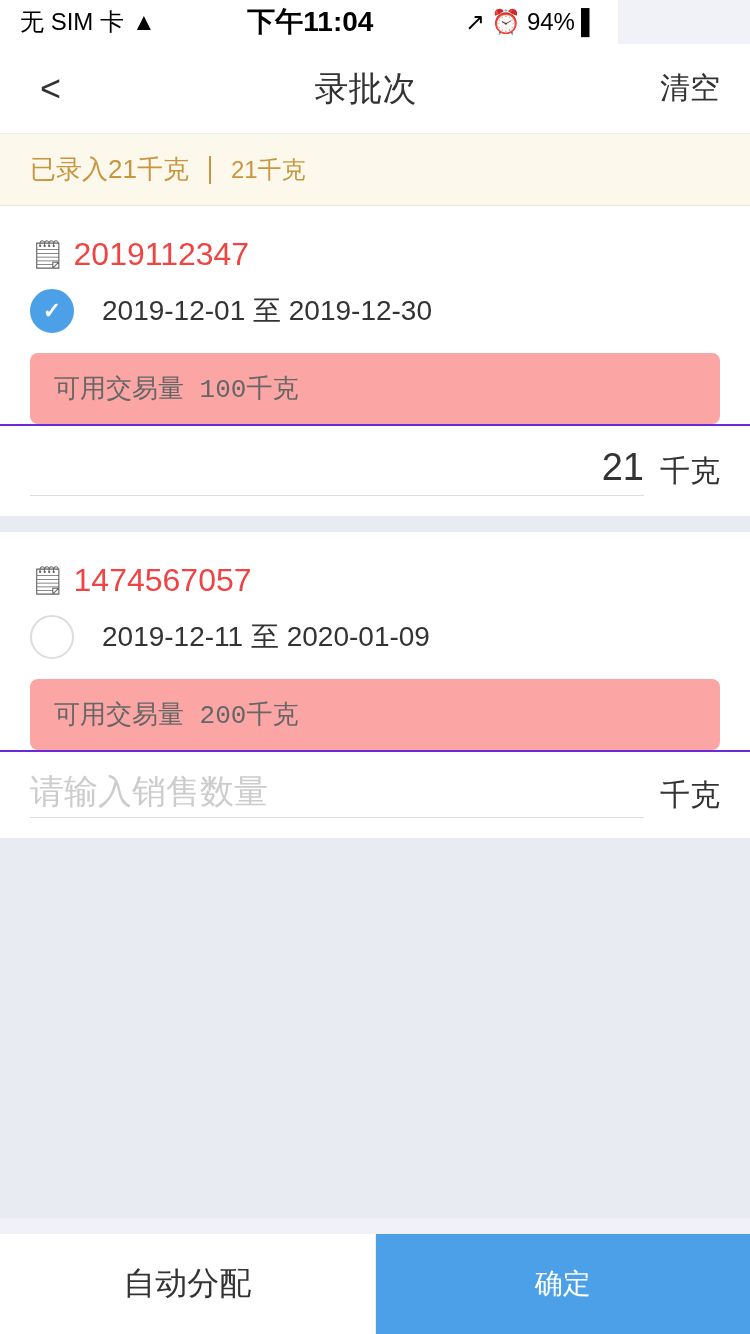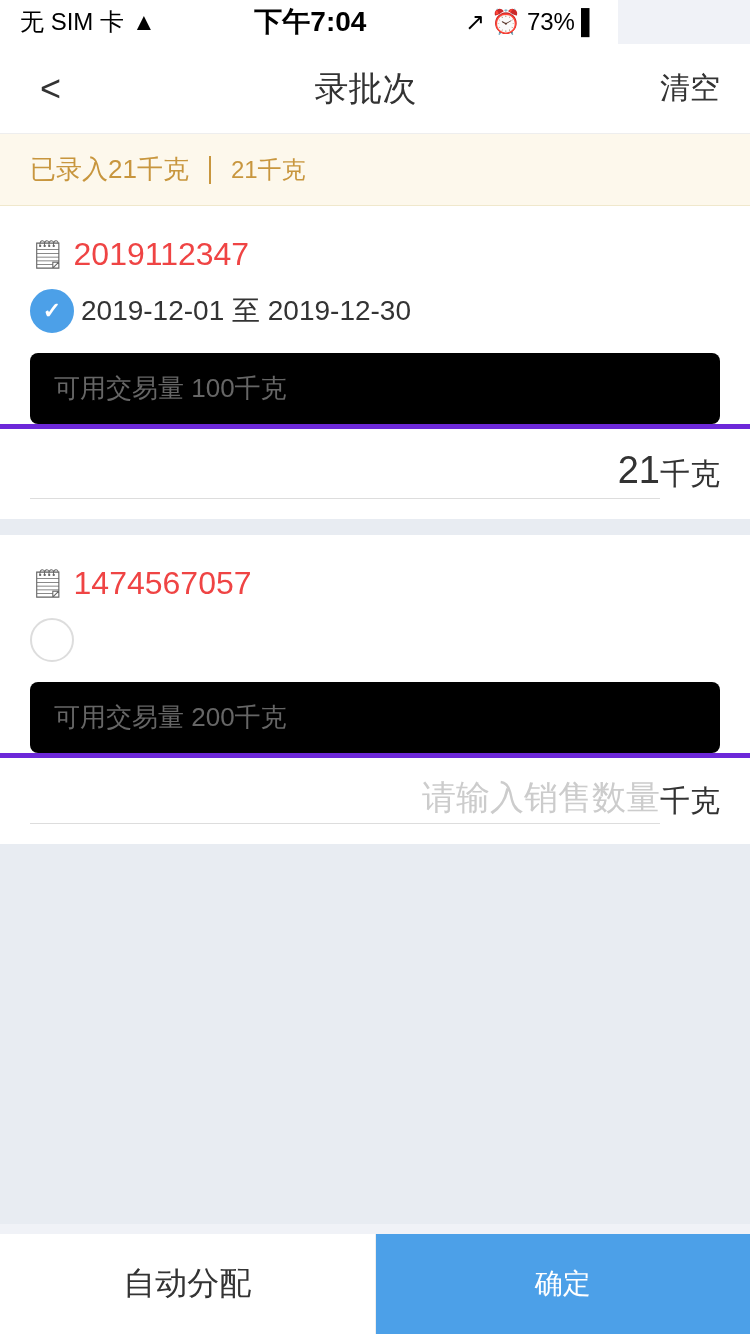--- a/index.html
+++ b/index.html
@@ -99,21 +99,21 @@
     }
     .batch-id {
       font-size: 32px;
       font-weight: 500;
       color: #ef4444;
     }
 
     .batch-date-row {
       display: flex;
       align-items: center;
-      gap: 7px;
+      gap: 28px;
       margin-bottom: 20px;
     }
     .radio-btn {
       width: 44px;
       height: 44px;
       border-radius: 50%;
       border: 2px solid #ddd;
       background: #fff;
       display: flex;
       align-items: center;
@@ -129,52 +129,54 @@
       color: #fff;
       font-size: 22px;
       font-weight: 700;
     }
     .batch-date {
       font-size: 28px;
       color: #333;
     }
 
     .batch-available {
-      background: #000000;
+      background: #fca5a5;
       border-radius: 8px;
       padding: 18px 24px;
       font-size: 26px;
       color: #666;
       margin-bottom: 0;
+      font-family: Liberation Mono, monospace;
     }
 
     
     .quantity-row {
       display: flex;
       align-items: center;
       justify-content: flex-end;
       padding: 20px 30px;
       background: #fff;
-      border-top: 5px solid #6d28d9;
+      gap: 16px;
+      border-top: 2px solid #6d28d9;
     }
     .quantity-value {
       font-size: 38px;
       font-weight: 400;
       color: #333;
     }
     .quantity-unit {
       font-size: 30px;
       color: #333;
     }
     .quantity-input {
       border: none;
       outline: none;
       font-size: 34px;
       color: #999;
-      text-align: right;
+      text-align: left;
       background: transparent;
       flex: 1;
     }
     .quantity-input::placeholder {
       color: #ccc;
     }
 
     
     .section-divider {
       height: 16px;
@@ -224,25 +226,25 @@
     }
   </style>
 </head>
 <body>
 
 <div class="status-bar">
   <div class="status-left">
     <span>无 SIM 卡</span>
     <span>▲</span>
   </div>
-  <div class="status-center">下午7:04</div>
+  <div class="status-center">下午11:04</div>
   <div class="status-right">
     <span>↗</span>
     <span>⏰</span>
-    <span>73%</span>
+    <span>94%</span>
     <span>▌</span>
   </div>
 </div>
 
 <div class="nav-bar">
   <div class="nav-back">&lt;</div>
   <div class="nav-title">录批次</div>
   <div class="nav-action">清空</div>
 </div>
 
@@ -275,20 +277,21 @@
 
   <div class="section-divider"></div>
 
   <div class="batch-item">
     <div class="batch-header">
       <span class="batch-icon">🗒</span>
       <span class="batch-id">1474567057</span>
     </div>
     <div class="batch-date-row">
       <div class="radio-btn"></div>
+      <span class="batch-date">2019-12-11 至 2020-01-09</span>
     </div>
     <div class="batch-available">可用交易量 200千克</div>
   </div>
 
   <div class="quantity-row">
     <div style="flex:1; display:flex; align-items:center; justify-content:flex-end; border-bottom:1px solid #ddd; padding-bottom:6px;">
       <input class="quantity-input" type="text" placeholder="请输入销售数量" value="" style="">
     </div>
     <span class="quantity-unit">千克</span>
   </div>

